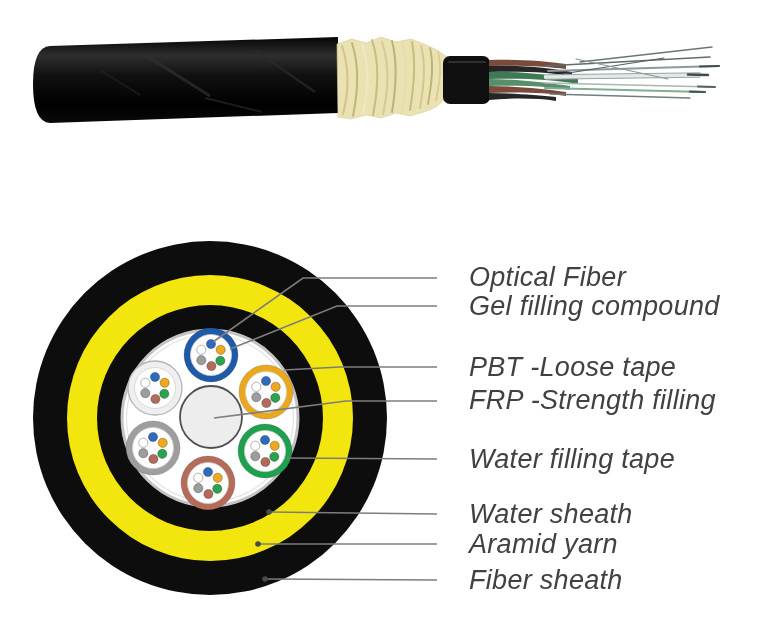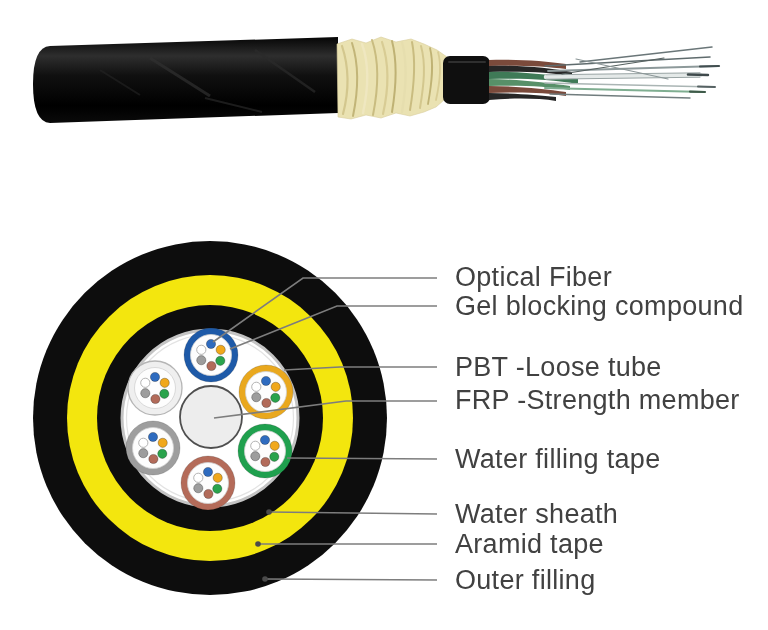--- a/index.html
+++ b/index.html
@@ -2,23 +2,24 @@
 <html style="--sheath_black: #0d0d0d; --aramid_yellow: #f3e60e; --water_tape_gray: #c4c4c4; --frp_fill: #ededed; --frp_stroke: #4f4f4f; --tube_inner_white: #fdfdfd; --leader_line: #7d7d7d; --leader_dot: #4a4a4a; --label_text: #414141; --aramid_brush: #eae2b2; --jacket_black: #0a0a0a;"><head>
 <meta charset="utf-8">
 <style>
   html,body{margin:0;padding:0;}
   body{
     width:768px;height:630px;position:relative;overflow:hidden;
     background:#ffffff;font-family:"Liberation Sans",sans-serif;
   }
   #stage{position:absolute;left:0;top:0;width:768px;height:630px;}
   .label{
-    position:absolute;left:455px;height:32px;line-height:32px;
+    position:absolute;left:469px;height:32px;line-height:32px;
     font-size:27px;letter-spacing:.3px;color:var(--label_text,#414141);
     white-space:nowrap;
+    font-style:italic;
   }
 </style>
 </head>
 <body>
 
 <svg id="stage" viewBox="0 0 768 630" xmlns="http://www.w3.org/2000/svg">
   <defs>
     <linearGradient id="jac" x1="0" y1="0" x2="0" y2="1">
       <stop offset="0" stop-color="#050505"></stop>
       <stop offset="0.22" stop-color="#2e2e2e"></stop>
@@ -169,19 +170,19 @@
     </g>
     <g style="fill:var(--leader_dot)">
       <circle cx="269" cy="512" r="2.8"></circle>
       <circle cx="258" cy="544" r="2.8"></circle>
       <circle cx="265" cy="579" r="2.8"></circle>
     </g>
   </g>
 </svg>
 
 <div class="label" style="top:261px">Optical Fiber</div>
-<div class="label" style="top:290px">Gel blocking compound</div>
-<div class="label" style="top:351px">PBT -Loose tube</div>
-<div class="label" style="top:384px">FRP -Strength member</div>
+<div class="label" style="top:290px">Gel filling compound</div>
+<div class="label" style="top:351px">PBT -Loose tape</div>
+<div class="label" style="top:384px">FRP -Strength filling</div>
 <div class="label" style="top:443px">Water filling tape</div>
 <div class="label" style="top:498px">Water sheath</div>
-<div class="label" style="top:528px">Aramid tape</div>
-<div class="label" style="top:564px">Outer filling</div>
+<div class="label" style="top:528px">Aramid yarn</div>
+<div class="label" style="top:564px">Fiber sheath</div>
 
 </body></html>

